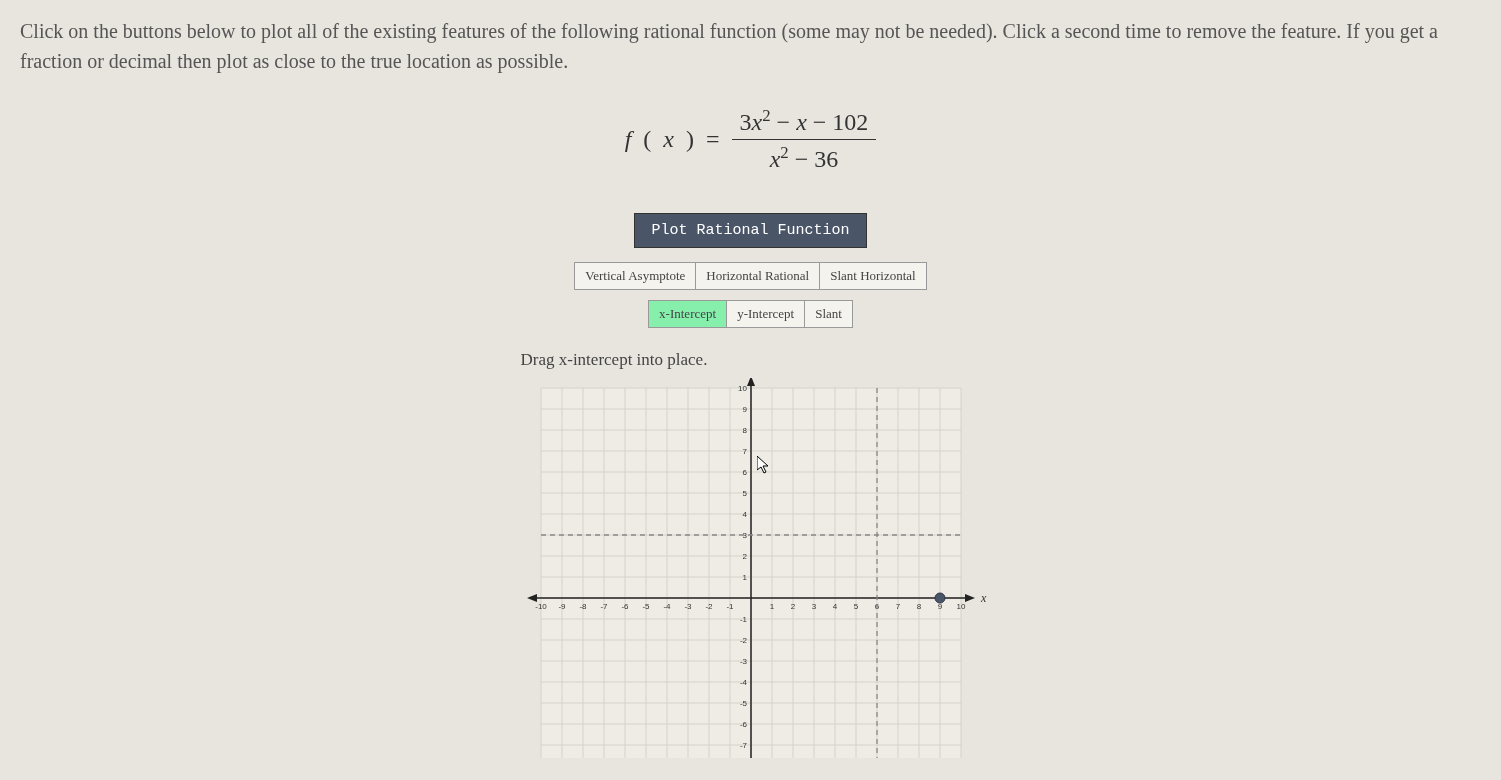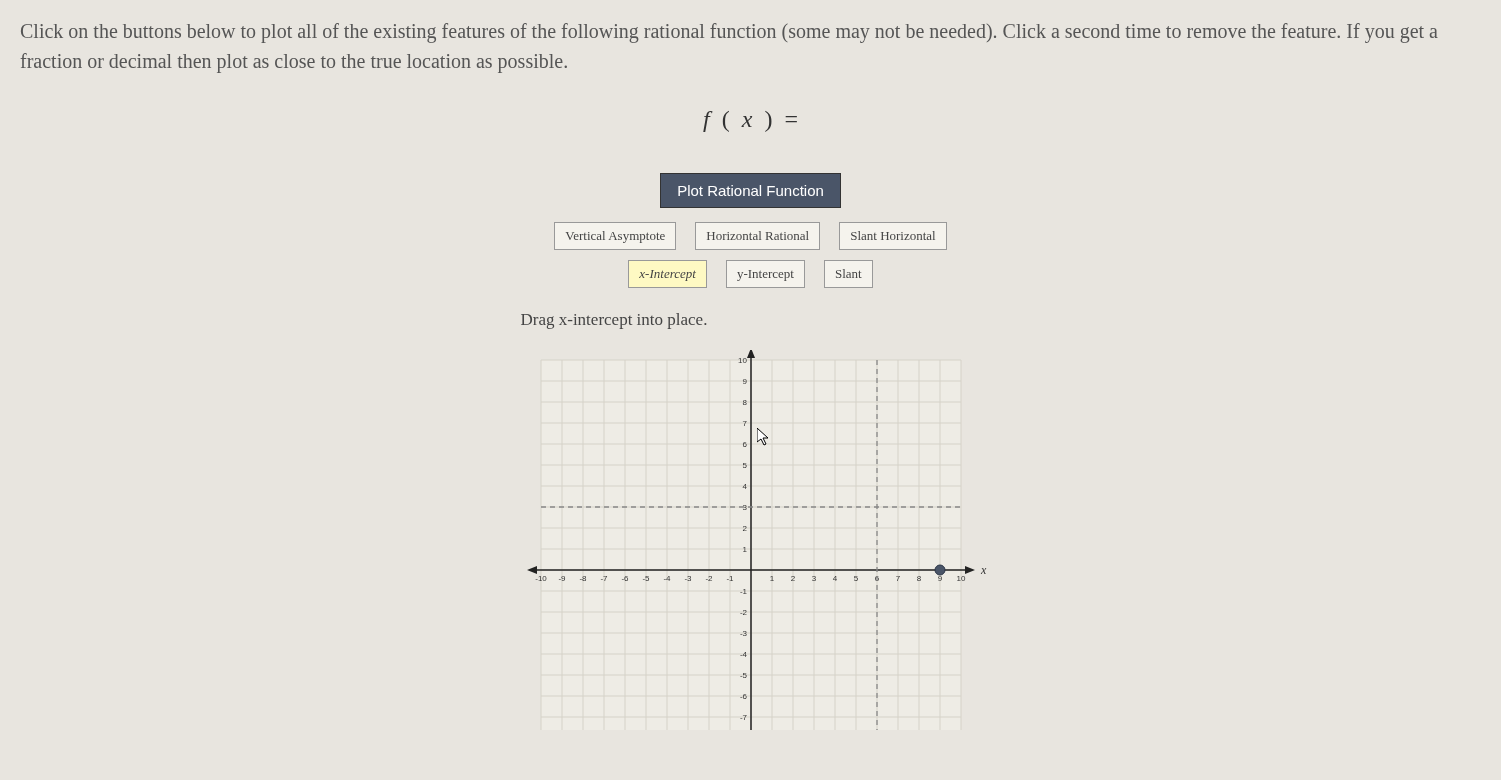--- a/index.html
+++ b/index.html
@@ -39,56 +39,59 @@
       vertical-align: middle;
     }
     .fraction .top { border-bottom: 1.5px solid #333; padding: 0 8px 3px 8px; }
     .fraction .bot { padding: 3px 8px 0 8px; }
     sup { font-size:0.7em; vertical-align: super; }
     .plot-btn {
       background: #4a5568;
       color: #fff;
       border: 1px solid #333;
       padding: 8px 16px;
-      font-family: Liberation Sans, sans-serif;
+      font-family: Liberation Mono, monospace;
       font-size: 15px;
       cursor: pointer;
       margin-bottom: 14px;
     }
-    .btn-row { display:flex; margin-bottom: 10px; gap: 20px; }
+    .btn-row { display:flex; margin-bottom: 10px; }
     .tool-btn {
       background: #f5f3ed;
       color: #444;
       border: 1px solid #999;
       padding: 5px 10px;
       font-family: Georgia, serif;
       font-size: 13px;
       cursor: pointer;
     }
     .tool-btn + .tool-btn { margin-left: -1px; }
     .tool-btn.selected {
-      background: #fef9c3;
-      font-style: italic;
-    }
-    .drag-hint { font-size: 17px; color: #444; margin: 12px 0 20px 0; align-self:center; width:460px;}
+      background: #86efac;
+    }
+    .drag-hint { font-size: 17px; color: #444; margin: 12px 0 8px 0; align-self:center; width:460px;}
     .graph-wrap { position: relative; }
     svg { display:block; }
     .cursor { position:absolute; pointer-events:none; }
   </style>
 </head>
 <body>
 
 <div class="instructions">Click on the buttons below to plot all of the existing features of the following rational function (some may not be needed). Click a second time to remove the feature. If you get a fraction or decimal then plot as close to the true location as possible.</div>
 
 <div class="content">
   <div class="equation">
     <span style="font-style:italic;">f</span>
       <span>(</span>
       <span style="font-style:italic;">x</span>
       <span>) &nbsp;=</span>
+    <span class="fraction">
+      <span class="top">3<span style="font-style:italic;">x</span><sup>2</sup> − <span style="font-style:italic;">x</span> − 102</span>
+      <span class="bot"><span style="font-style:italic;">x</span><sup>2</sup> − 36</span>
+    </span>
   </div>
 
   <button class="plot-btn">Plot Rational Function</button>
 
   <div class="btn-row">
     <button class="tool-btn">Vertical Asymptote</button>
     <button class="tool-btn">Horizontal Rational</button>
     <button class="tool-btn">Slant Horizontal</button>
   </div>
 

